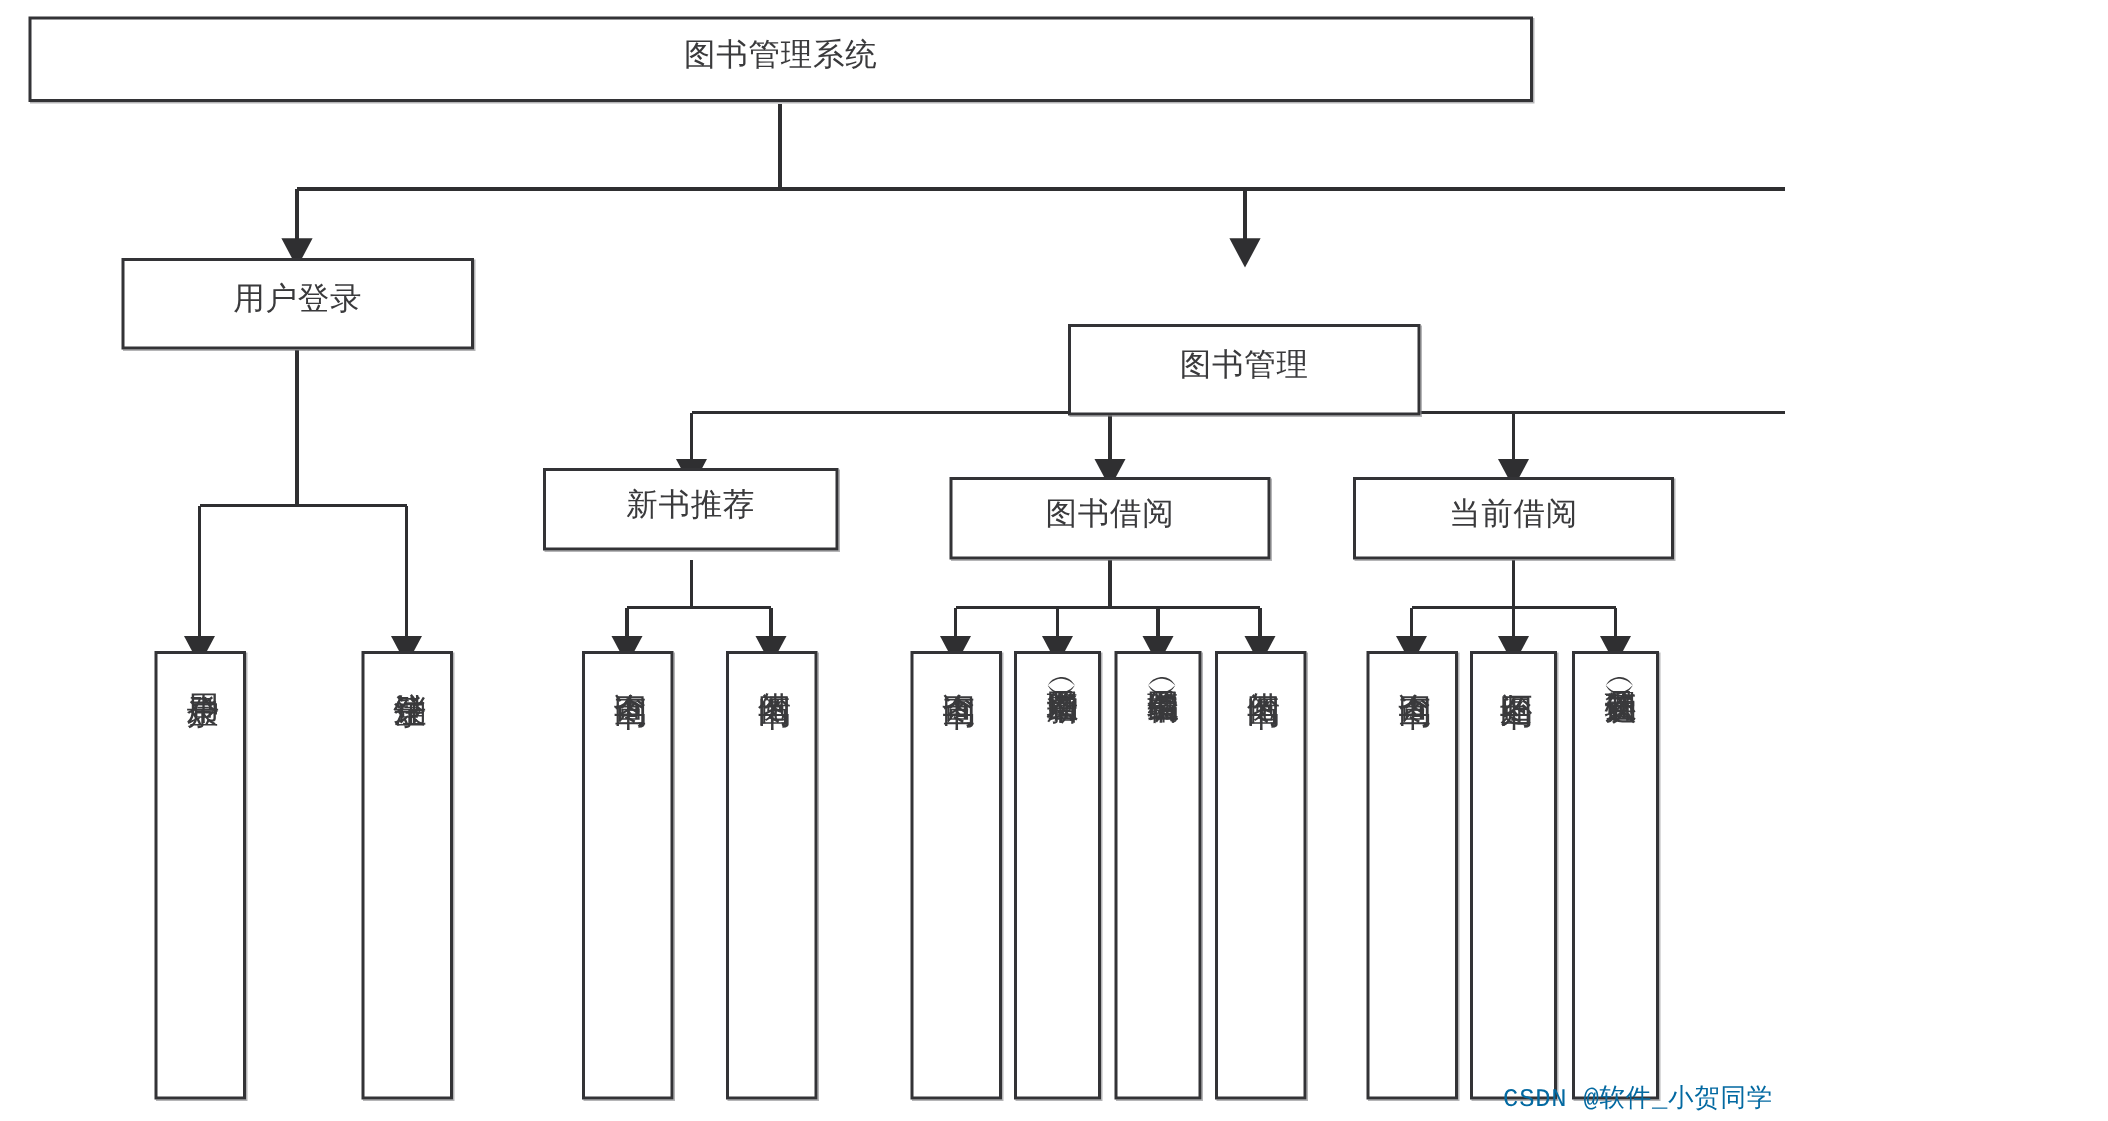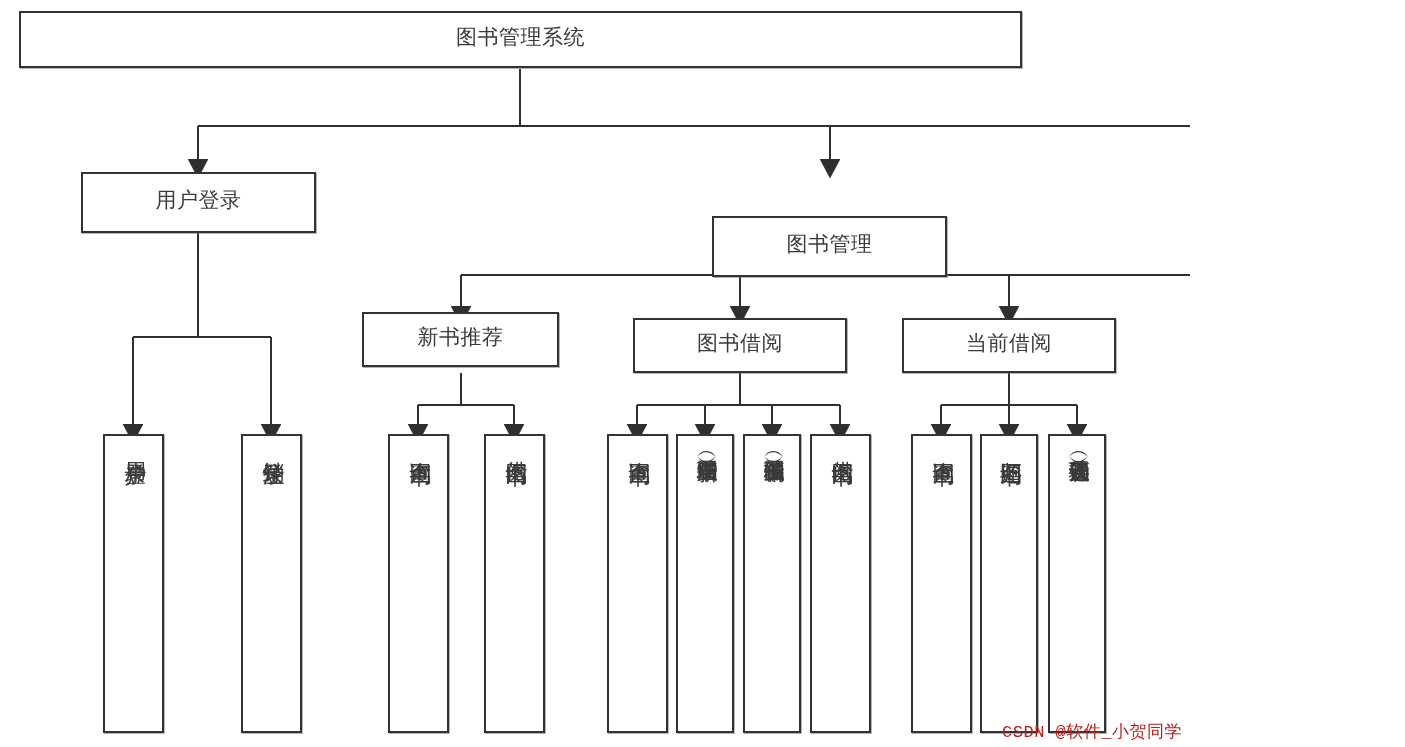--- a/index.html
+++ b/index.html
@@ -60,21 +60,21 @@
   }
   .node.vert.tight .lbl {
     font-size: 21px;
     letter-spacing: 0px;
   }
   .watermark {
     position: absolute;
     right: 8px;
     bottom: 4px;
     font-size: 17px;
-    color: #b91c1c;
+    color: #0369a1;
     letter-spacing: 0.5px;
     z-index: 6;
     white-space: nowrap;
   }
 </style>
 </head>
 <body>
 
 <div id="canvas">
 

